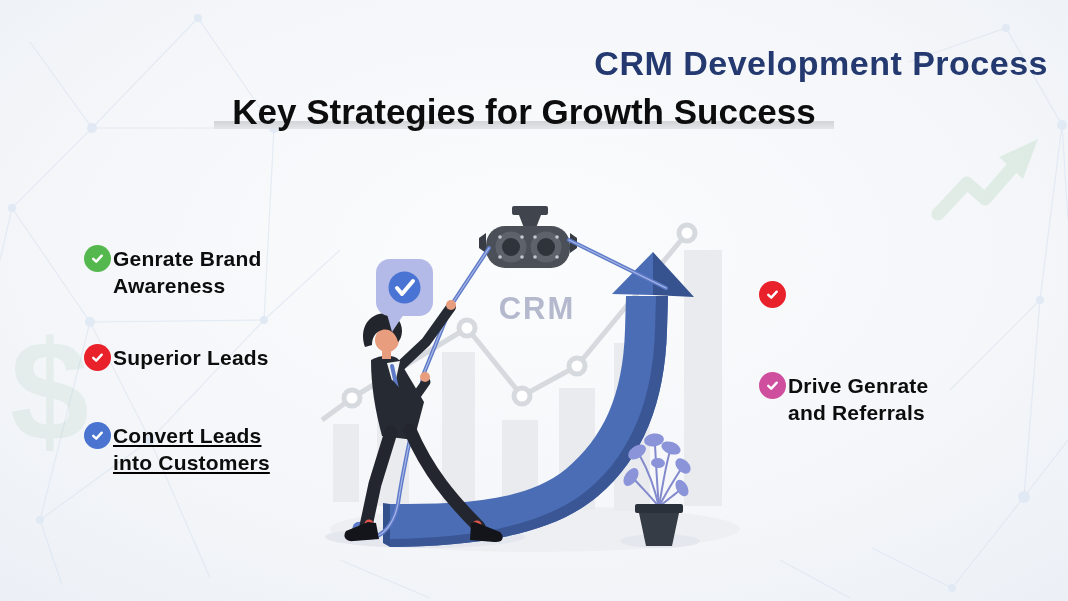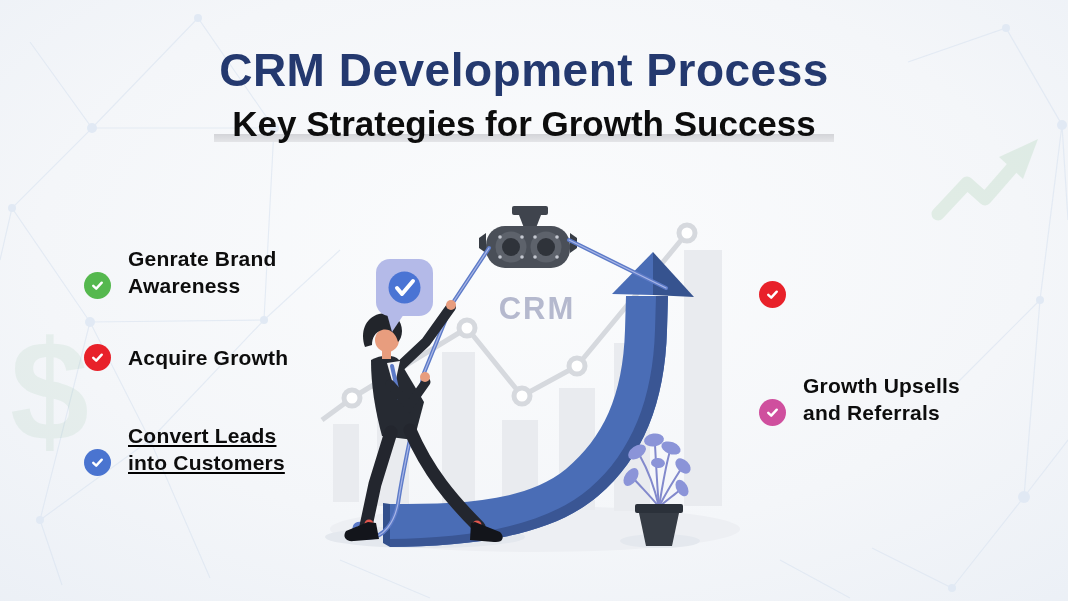--- a/index.html
+++ b/index.html
@@ -5,31 +5,31 @@
   html,body{margin:0;padding:0;background:#9aa0a8;}
   .canvas{
     position:relative;width:1068px;height:601px;overflow:hidden;
     font-family:"Liberation Sans",sans-serif;
     background:radial-gradient(ellipse 900px 520px at 50% 42%, #fbfcfd 0%, #f4f6f9 55%, #e9eef5 100%);
   }
   svg{display:block}
   .bg-svg,.scene-svg{position:absolute;left:0;top:0;pointer-events:none;}
   .header{position:absolute;top:46px;left:0;width:1048px;text-align:center;z-index:3;}
   .title{
-    margin:0;font-size:46px;line-height:1.05;font-weight:700;color:#24396f;letter-spacing:.5px;
+    margin:0;font-size:34px;line-height:1.05;font-weight:700;color:#24396f;letter-spacing:.5px;text-align:right;
   }
   .subtitle-wrap{position:relative;display:inline-block;margin-top:12px;}
   .subtitle-bar{
     position:absolute;left:-18px;right:-18px;bottom:1px;height:8px;z-index:0;
     background:linear-gradient(#d3d4d8,#e4e5e8);
   }
   .subtitle{
     position:relative;z-index:1;margin:0;font-size:35px;line-height:1.05;font-weight:700;color:#0d0d0d;
   }
-  .bullet{position:absolute;display:flex;align-items:flex-end;gap:17px;z-index:3;}
+  .bullet{position:absolute;display:flex;align-items:flex-start;gap:2px;z-index:3;}
   .check{
     width:27px;height:27px;border-radius:50%;flex:0 0 auto;
     display:flex;align-items:center;justify-content:center;
   }
   .check svg{width:17px;height:17px;}
   .blabel{
     font-size:21px;line-height:27px;font-weight:700;color:#0d0d0d;letter-spacing:.2px;
   }
   .w170{width:172px}.w200{width:200px}.w185{width:185px}.w160{width:160px}
 </style>
@@ -201,21 +201,21 @@
     </span>
     <span class="blabel w170">Genrate Brand Awareness</span>
   </div>
 
   <div class="bullet" style="left:84px;top:344px;">
     <span class="check" style="background: rgb(232, 33, 42);">
       <svg viewBox="0 0 24 24">
           <path d="M6 12.5 L10.2 16.5 L18 8" stroke="#fff" stroke-width="3.4" fill="none" stroke-linecap="round" stroke-linejoin="round"></path>
         </svg>
     </span>
-    <span class="blabel w200">Acquire  Growth</span>
+    <span class="blabel w200">Superior  Leads</span>
   </div>
 
   <div class="bullet" style="left:84px;top:422px;text-decoration:underline;">
     <span class="check" style="background: rgb(74, 116, 208);">
       <svg viewBox="0 0 24 24">
           <path d="M6 12.5 L10.2 16.5 L18 8" stroke="#fff" stroke-width="3.4" fill="none" stroke-linecap="round" stroke-linejoin="round"></path>
         </svg>
     </span>
     <span class="blabel w170">Convert Leads into Customers</span>
   </div>
@@ -227,16 +227,16 @@
         </svg>
     </span>
   </div>
 
   <div class="bullet" style="left:759px;top:372px;">
     <span class="check" style="background: rgb(207, 79, 158);">
       <svg viewBox="0 0 24 24">
           <path d="M6 12.5 L10.2 16.5 L18 8" stroke="#fff" stroke-width="3.4" fill="none" stroke-linecap="round" stroke-linejoin="round"></path>
         </svg>
     </span>
-    <span class="blabel w160">Growth Upsells and Referrals</span>
+    <span class="blabel w160">Drive Genrate and Referrals</span>
   </div>
 
 </div>
 
 </body></html>

